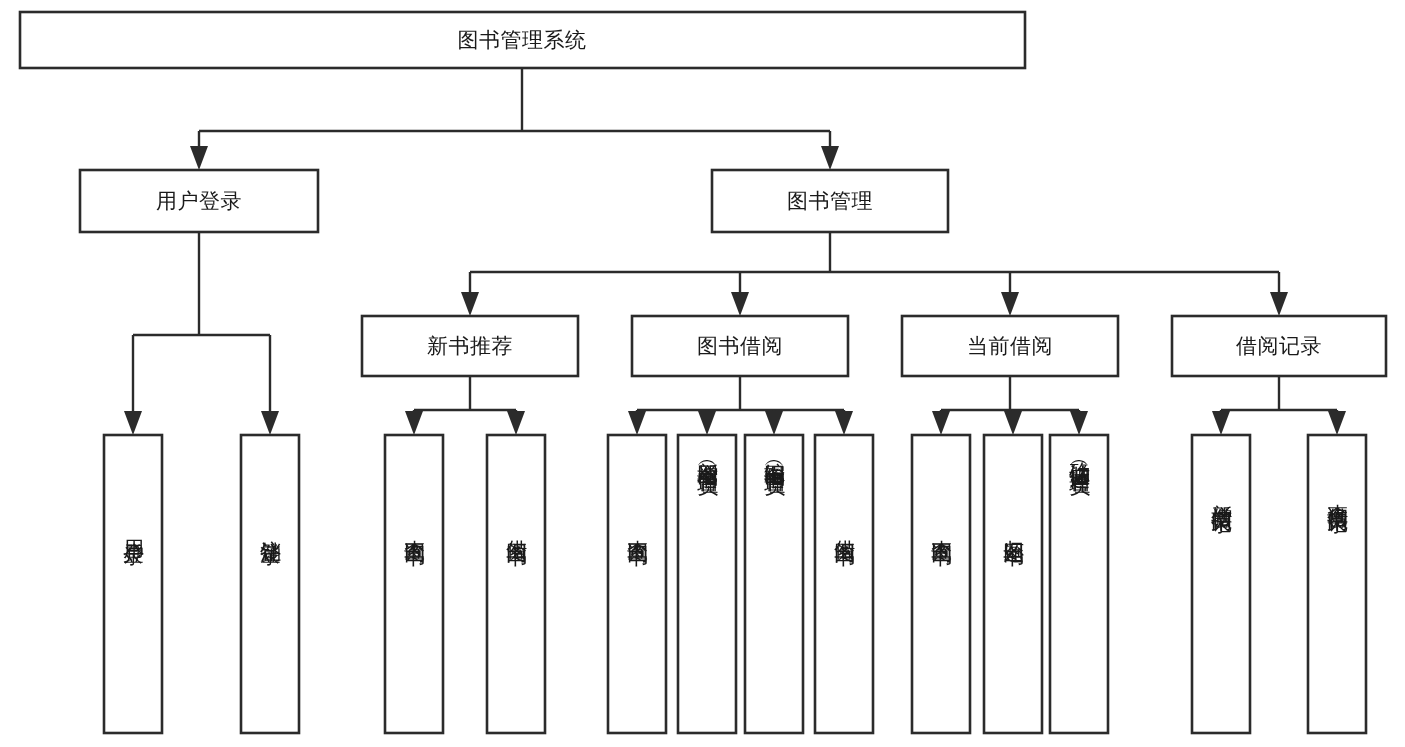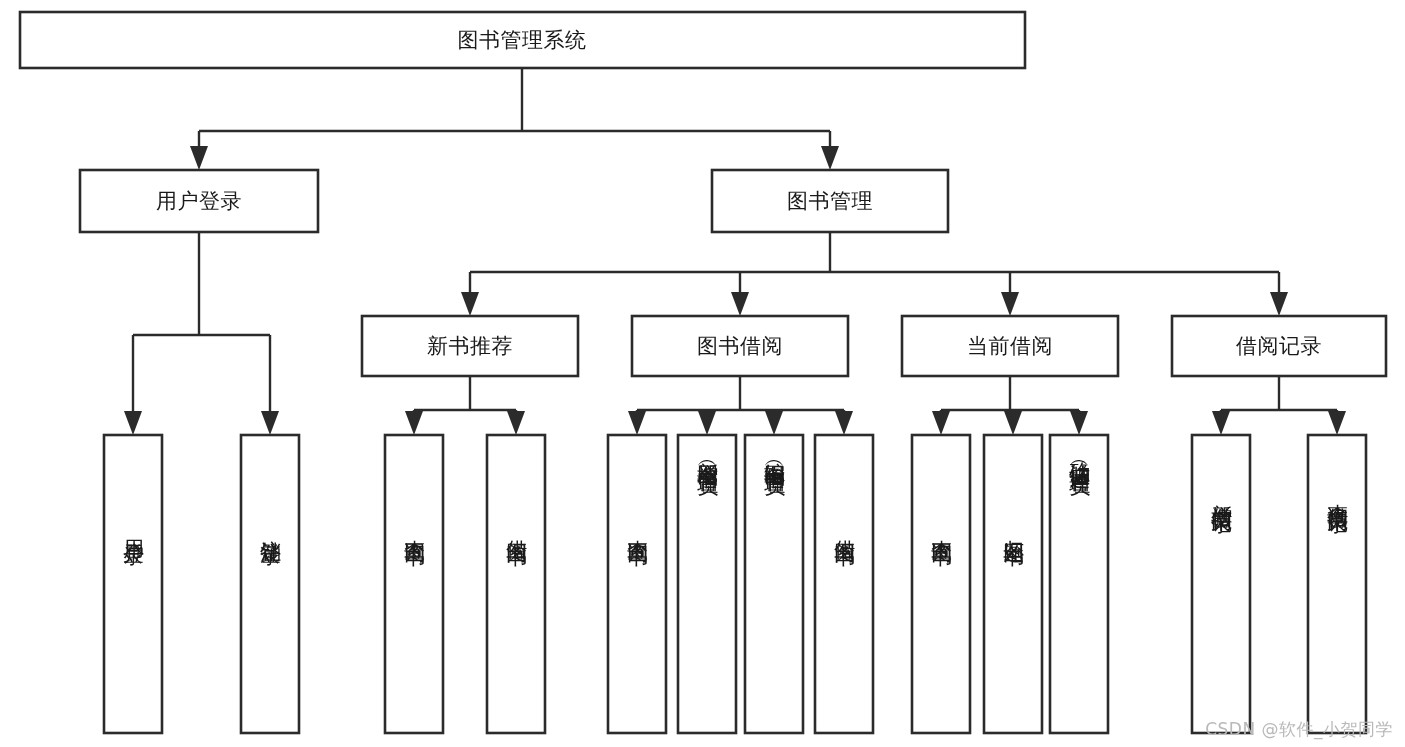--- a/index.html
+++ b/index.html
@@ -243,15 +243,14 @@
   <div class="leaf-label-box" style="left:1050px; top:435px; width:58px; height:298px; padding-top:10px;">
     <span class="leaf-label-text">确认归还（管理员）</span>
   </div>
   <div class="leaf-label-box" style="left:1192px; top:435px; width:58px; height:298px; padding-top:52px;">
     <span class="leaf-label-text">新增借阅记录</span>
   </div>
   <div class="leaf-label-box" style="left:1308px; top:435px; width:58px; height:298px; padding-top:52px;">
     <span class="leaf-label-text">查询借阅记录</span>
   </div>
 
-  <div class="watermark">CSDN @软件_小贺同学</div>
 
 </div>
 
 </body></html>

